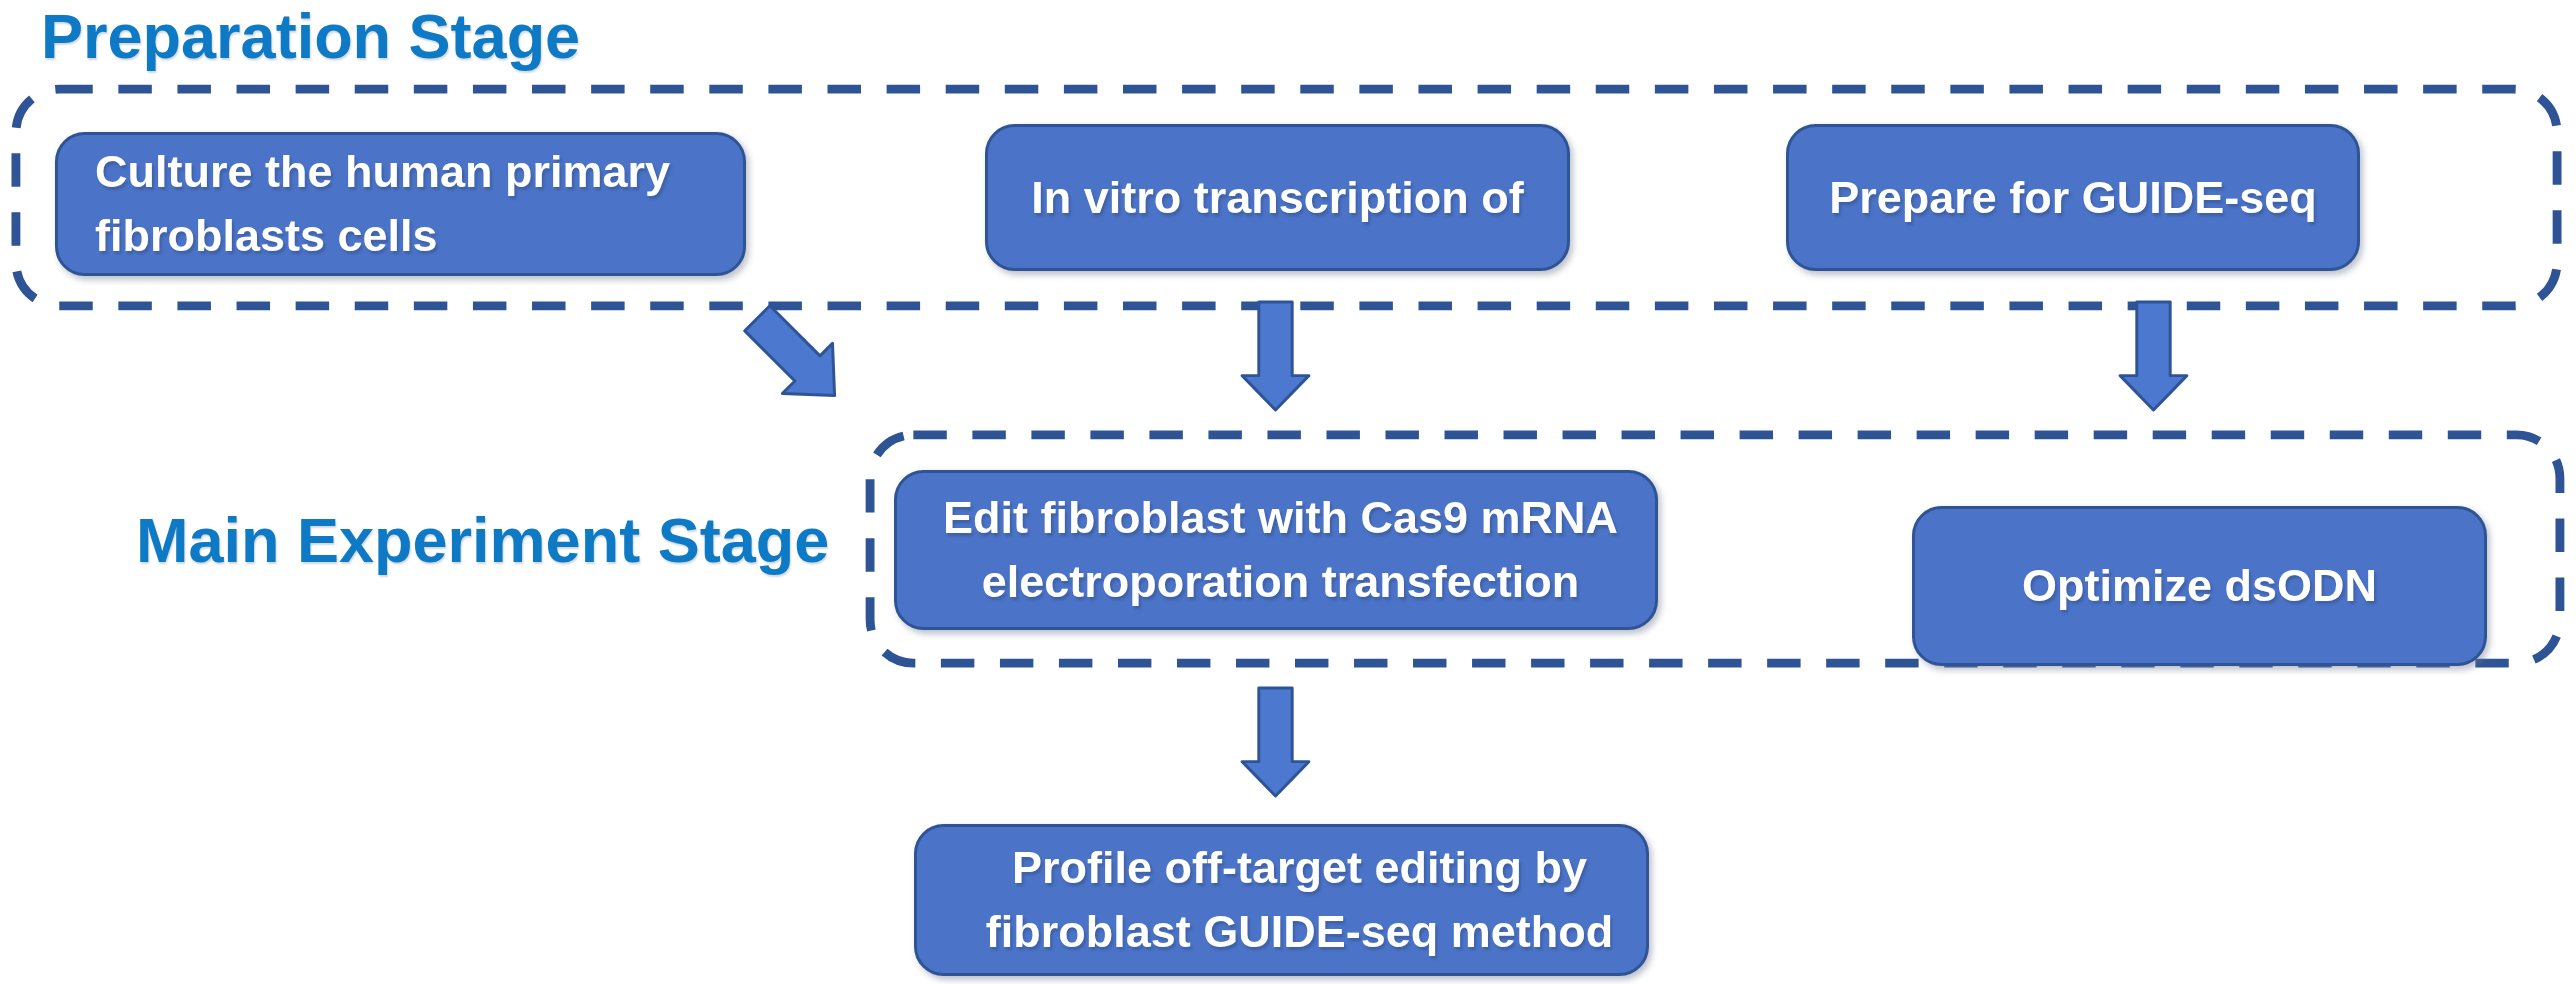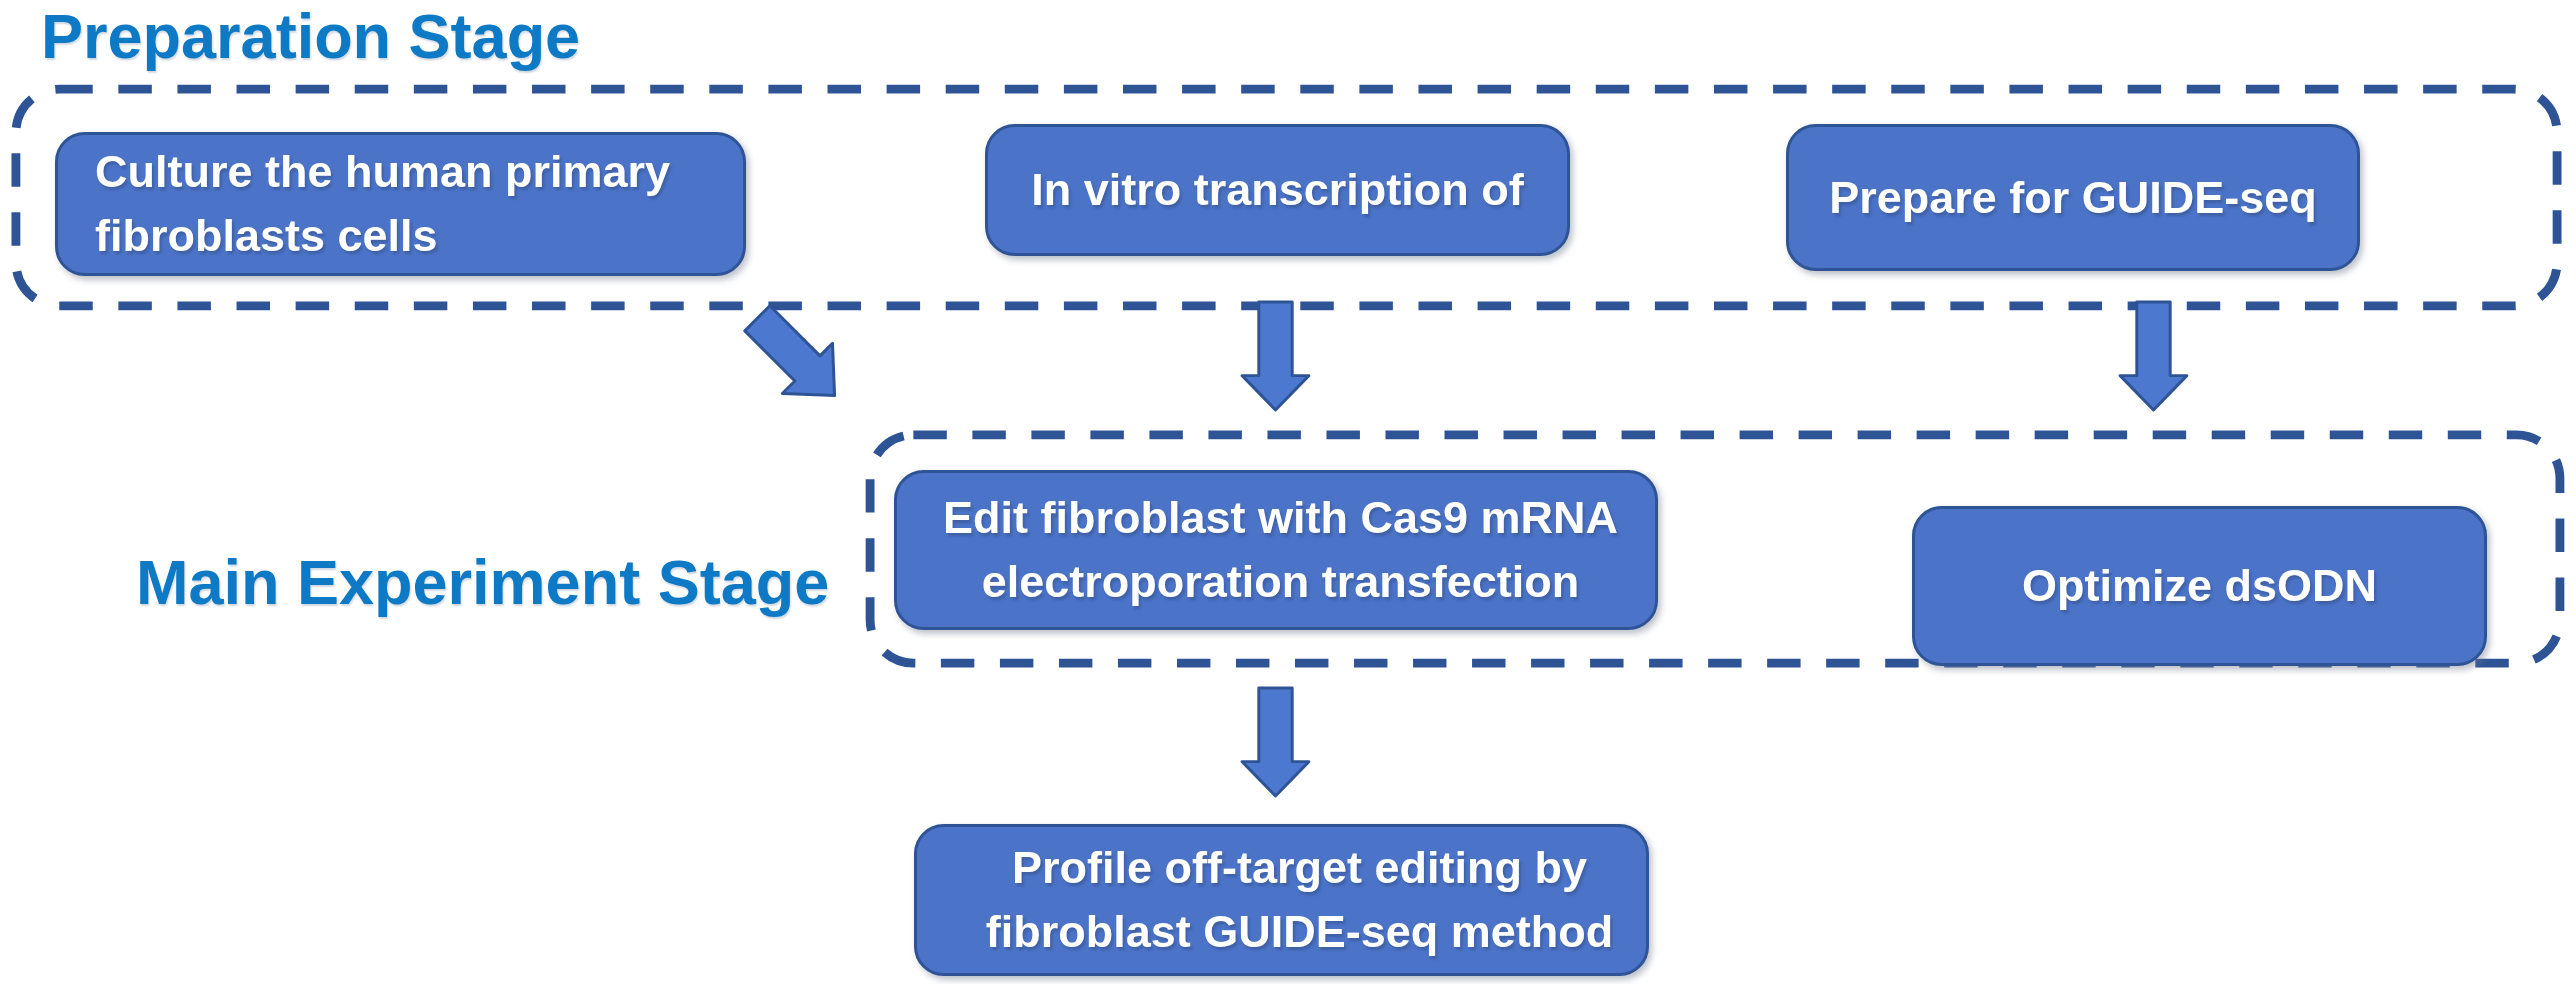--- a/index.html
+++ b/index.html
@@ -68,21 +68,21 @@
 
   <svg class="dashed" style="left:9.9px;top:83px;" width="2553" height="229" viewBox="0 0 2592 232">
     <rect x="6" y="6" width="2580" height="220" rx="44"></rect>
   </svg>
 
   <div class="box left-align" style="left:55px;top:125px;width:691px;height:144px;">
     <span class="line">Culture the human primary</span>
     <span class="line">fibroblasts cells</span>
   </div>
 
-  <div class="box" style="left:985px;top:124px;width:585px;height:132px;">
+  <div class="box" style="left:985px;top:124px;width:585px;height:147px;">
     <span class="line">In vitro transcription of</span>
   </div>
 
   <div class="box" style="left:1786px;top:124px;width:574px;height:147px;">
     <span class="line">Prepare for GUIDE-seq</span>
   </div>
 
   <svg class="arrow" style="left:733px;top:294px;" width="128" height="128" viewBox="0 0 130 130">
     <g transform="rotate(-45 65 65)">
       <polygon points="47,8 83,8 83,80 101,80 65,119 29,80 47,80"></polygon>
@@ -90,21 +90,21 @@
   </svg>
 
   <svg class="arrow" style="left:1240px;top:300px;" width="71" height="112" viewBox="0 0 72 114">
     <polygon points="19,2 53,2 53,77 70,77 36,112 2,77 19,77"></polygon>
   </svg>
 
   <svg class="arrow" style="left:2118px;top:300px;" width="71" height="112" viewBox="0 0 72 114">
     <polygon points="19,2 53,2 53,77 70,77 36,112 2,77 19,77"></polygon>
   </svg>
 
-  <div class="stage-title" style="left:136px;top:504px;margin-top:42px;">Main Experiment Stage</div>
+  <div class="stage-title" style="left:136px;top:504px;">Main Experiment Stage</div>
 
   <svg class="dashed" style="left:863px;top:429px;" width="1704" height="240" viewBox="0 0 1730 244">
     <rect x="6" y="6" width="1718" height="232" rx="44"></rect>
   </svg>
 
   <div class="box" style="left:894px;top:470px;width:764px;height:160px;padding-left:9px;">
     <span class="line">Edit fibroblast with Cas9 mRNA</span>
     <span class="line">electroporation transfection</span>
   </div>
 

